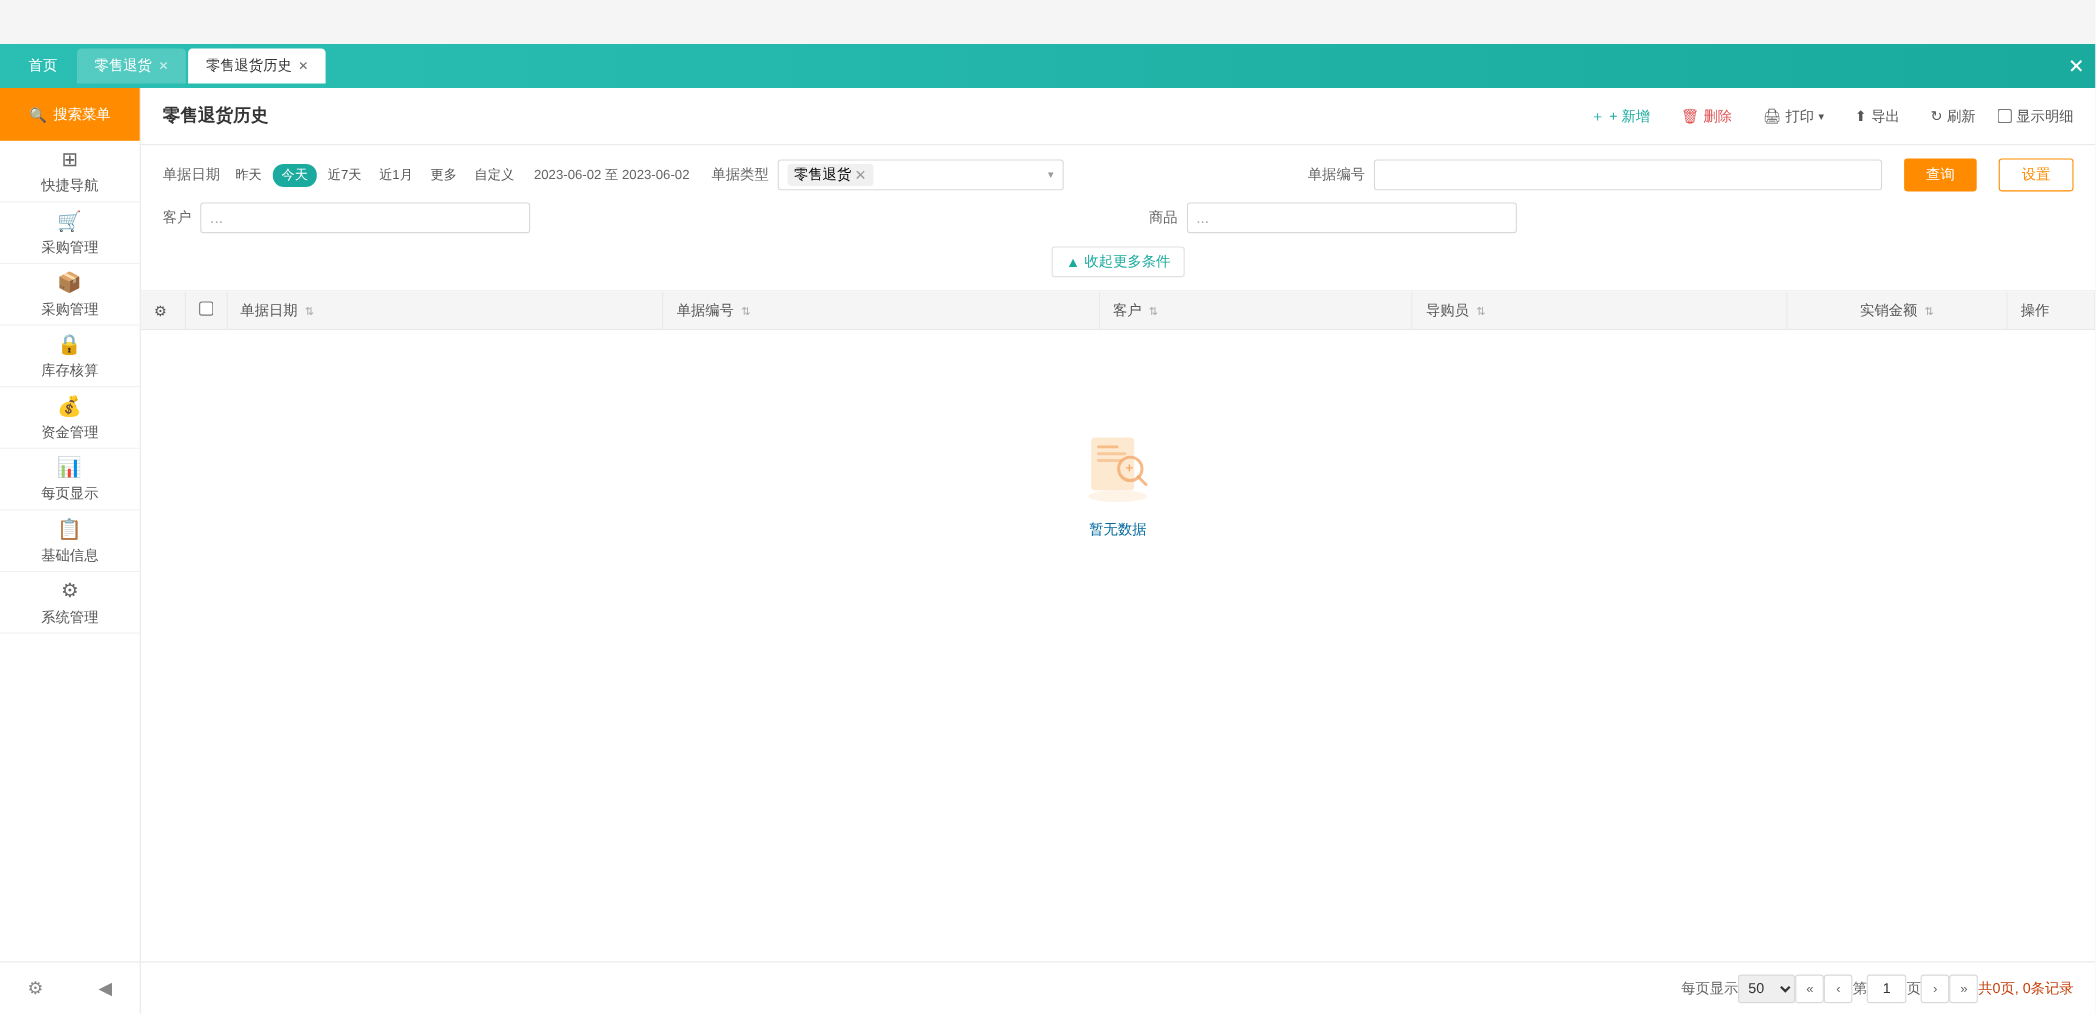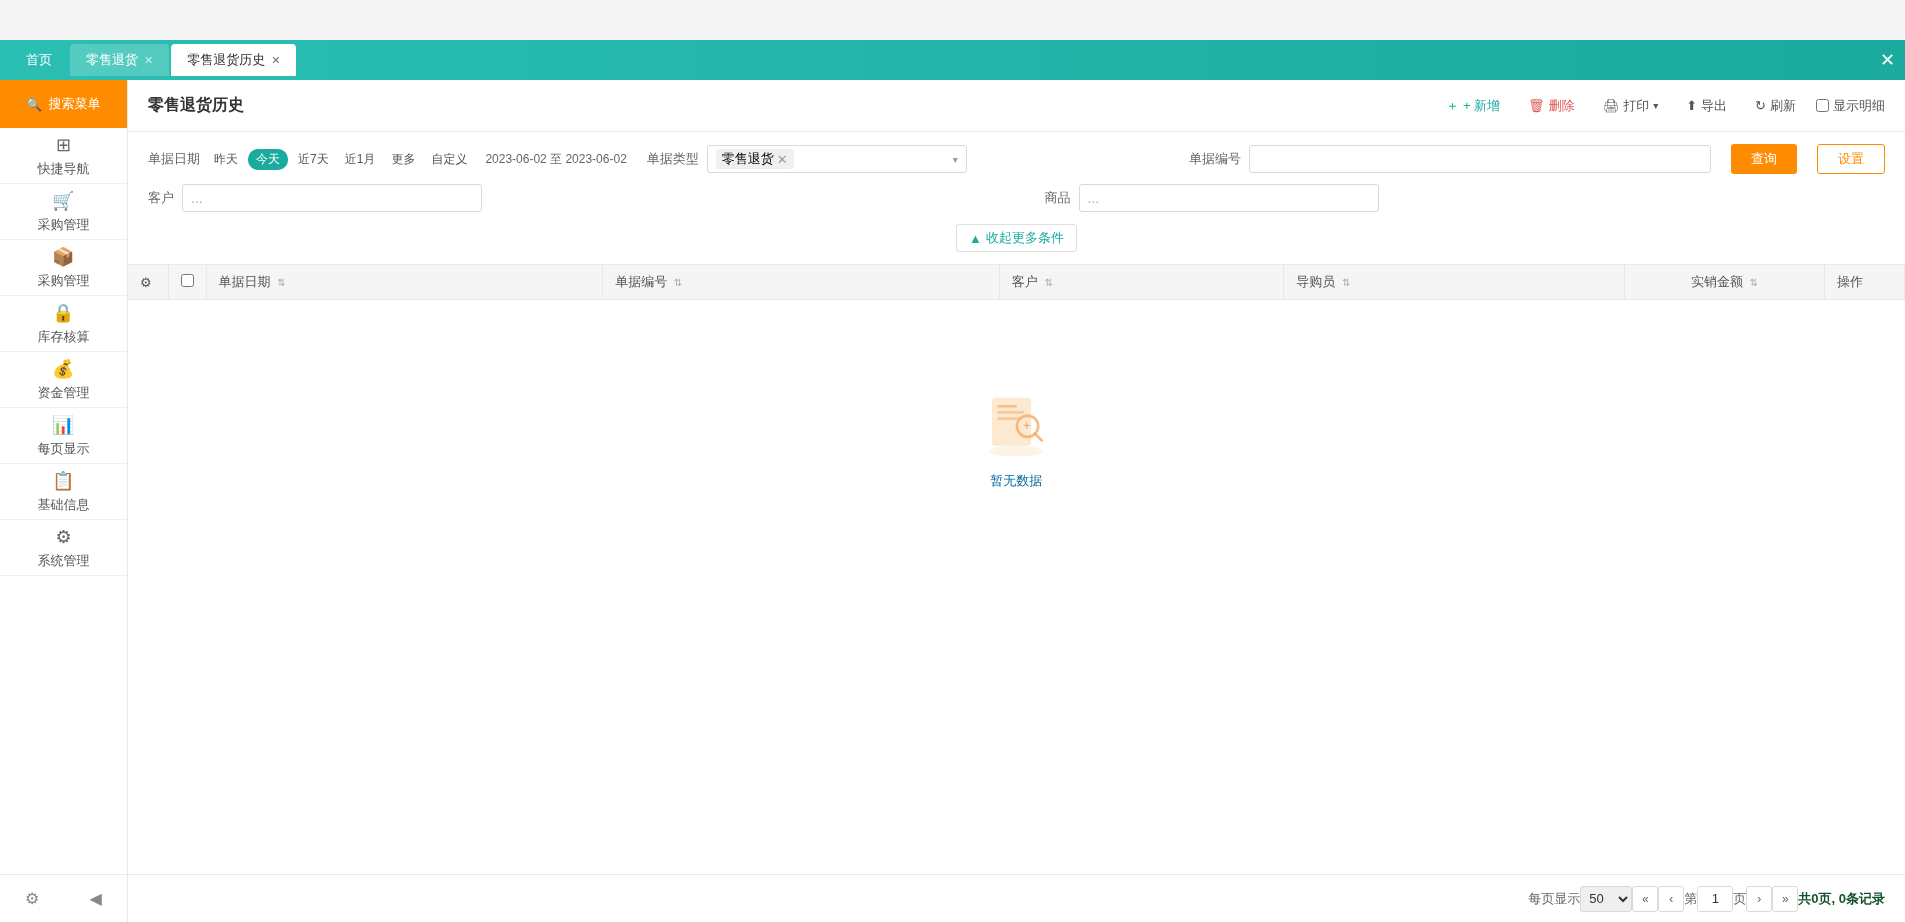--- a/index.html
+++ b/index.html
@@ -359,21 +359,21 @@
       font-size: 12px;
     }
     .page-input {
       border: 1px solid #d9d9d9;
       border-radius: 3px;
       height: 26px;
       width: 36px;
       text-align: center;
       color: #333;
     }
-    .page-info { color: #14532d; font-size: 13px; font-weight: bold; }
+    .page-info { color: #c2410c; font-size: 13px; }
 
     .top-x-btn {
       color: #fff;
       font-size: 18px;
       cursor: pointer;
       margin-left: 8px;
     }
   </style>
 </head>
 <body>

